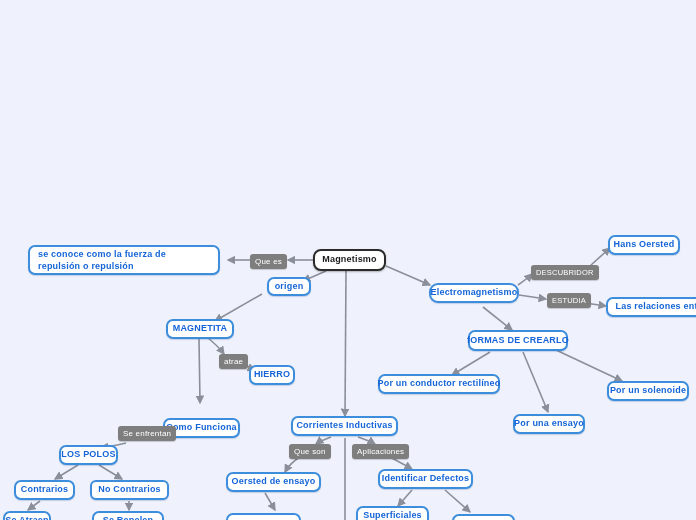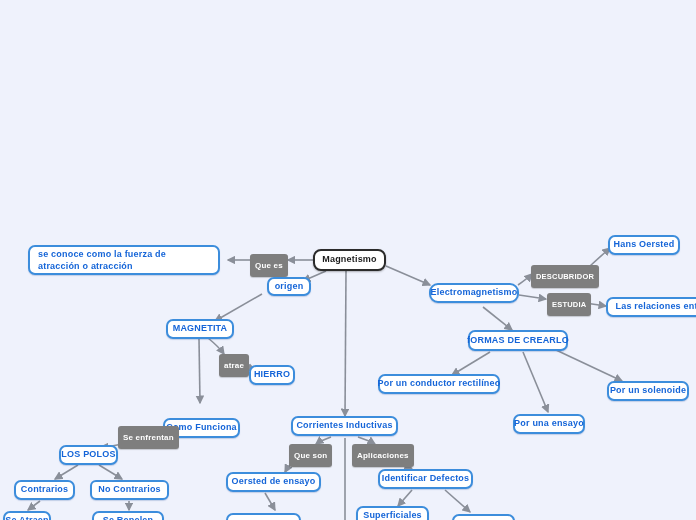--- a/index.html
+++ b/index.html
@@ -59,27 +59,27 @@
     justify-content: flex-start;
     padding: 0 8px;
     line-height: 1.35;
   }
   .linklabel {
     position: absolute;
     box-sizing: border-box;
     background: #7e7e7e;
     color: #ffffff;
     font-size: 8px;
-    font-weight: bold;
+    font-weight: normal;
     border-radius: 3px;
     display: flex;
     align-items: center;
     justify-content: center;
     padding: 0 5px;
-    height: 23px;
+    height: 15px;
     white-space: nowrap;
     letter-spacing: 0.2px;
     box-shadow: 0 1px 1px rgba(0,0,0,0.18);
   }
   .linklabel.caps {
     font-size: 7.5px;
   }
 </style>
 </head>
 <body>
@@ -144,21 +144,21 @@
 
       <path d="M 490 352 L 452 375"></path>
       <path d="M 523 352 L 548 412"></path>
       <path d="M 556 350 L 622 381"></path>
     </g>
   </svg>
 
   <div class="node root" style="left:313px; top:249px; width:73px; height:22px;">Magnetismo</div>
 
   <div class="linklabel" style="left:250px; top:254px;">Que es</div>
-  <div class="node wrap" style="left:28px; top:245px; width:192px; height:30px;">se conoce como la fuerza de atracción o atracción</div>
+  <div class="node wrap" style="left:28px; top:245px; width:192px; height:30px;">se conoce como la fuerza de repulsión o repulsión</div>
 
   <div class="node" style="left:258px; top:277px; width:44px; height:19px;margin-left:9px;">origen</div>
   <div class="node" style="left:166px; top:319px; width:68px; height:20px;">MAGNETITA</div>
   <div class="linklabel" style="left:219px; top:354px;">atrae</div>
   <div class="node" style="left:249px; top:365px; width:46px; height:20px;">HIERRO</div>
 
   <div class="node" style="left:163px; top:402px; width:77px; height:20px;margin-top:16px;">Como Funciona</div>
   <div class="linklabel" style="left:118px; top:426px;">Se enfrentan</div>
   <div class="node" style="left:59px; top:445px; width:59px; height:20px;">LOS POLOS</div>
   <div class="node" style="left:14px; top:480px; width:61px; height:20px;">Contrarios</div>

